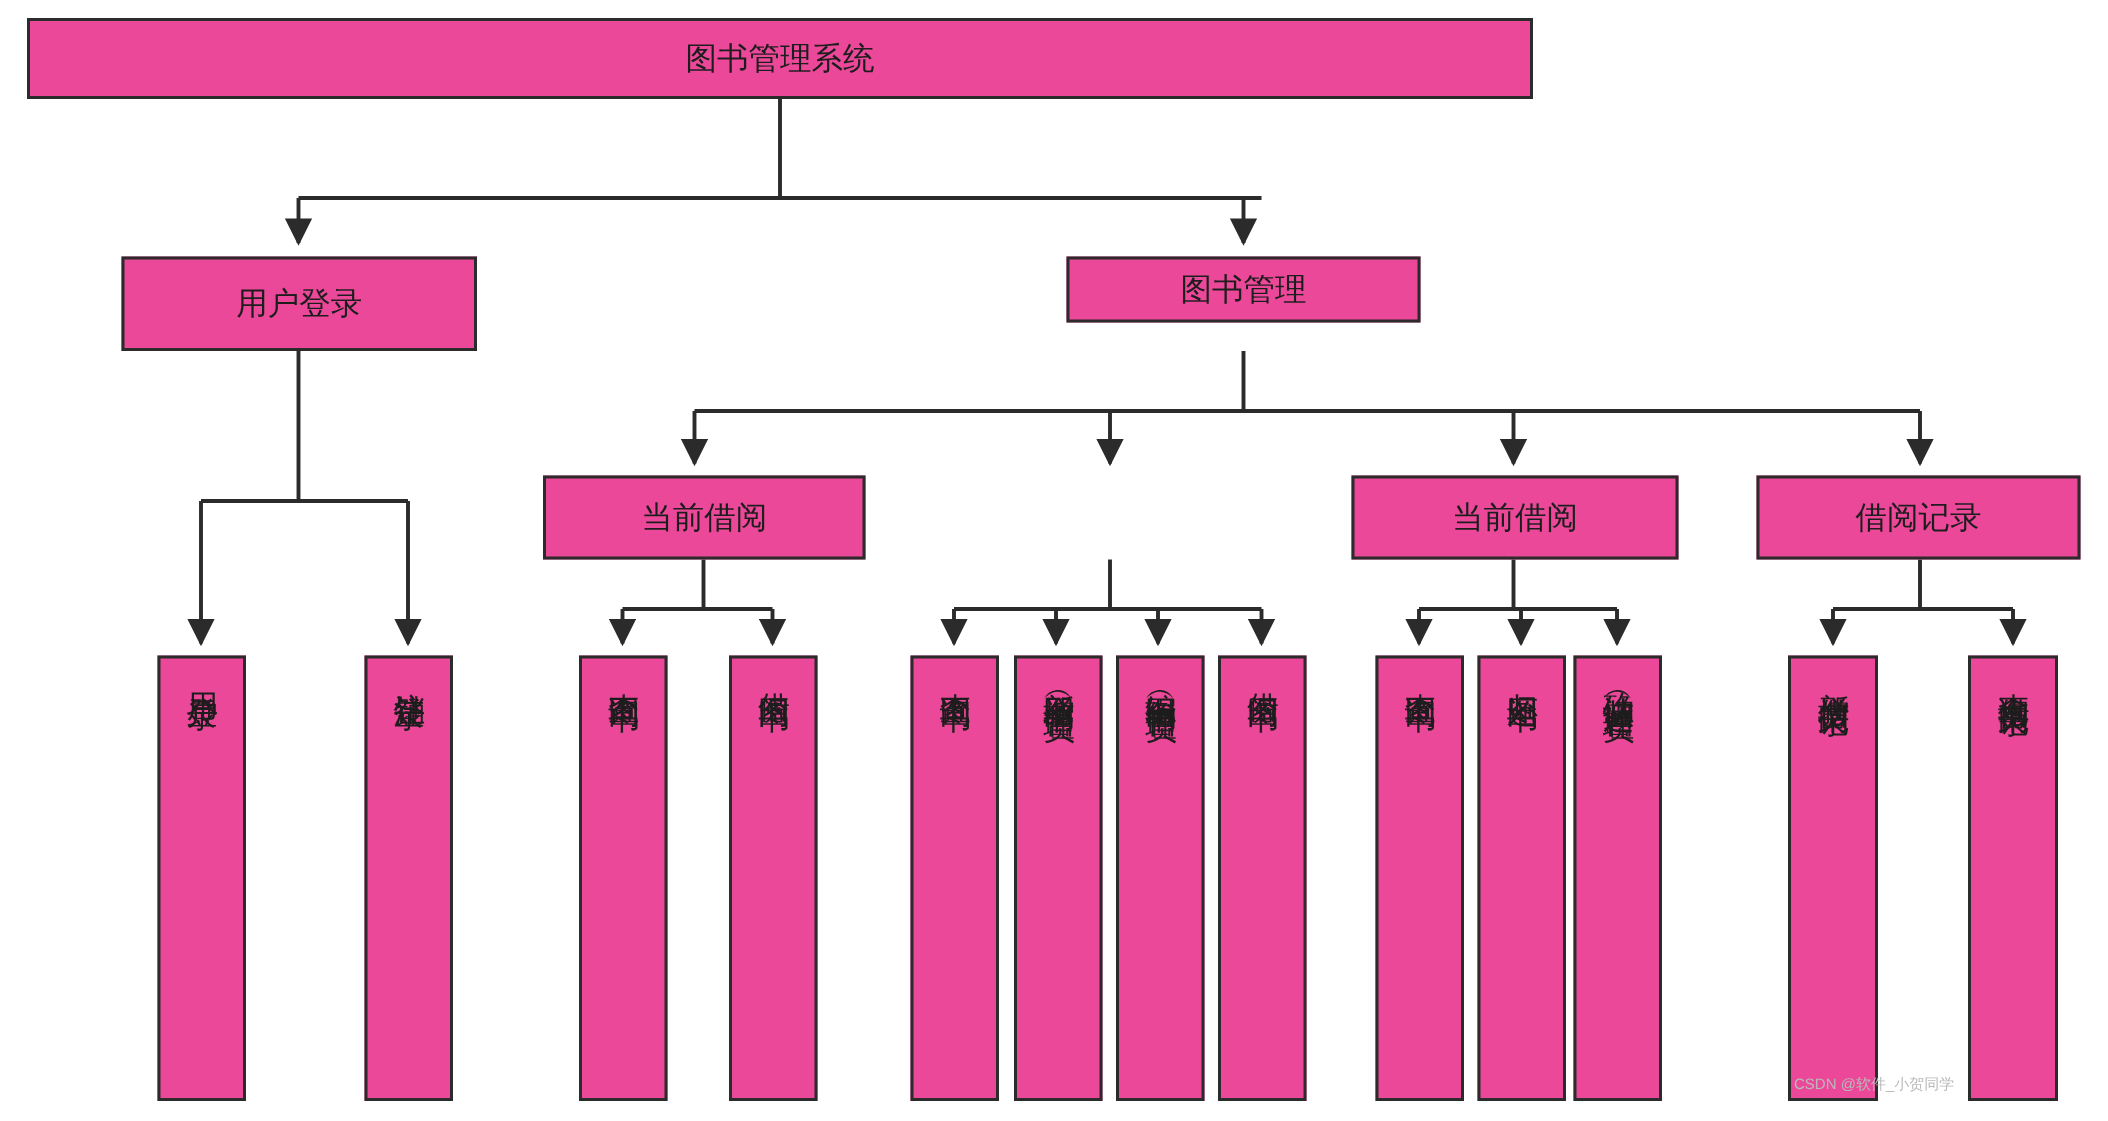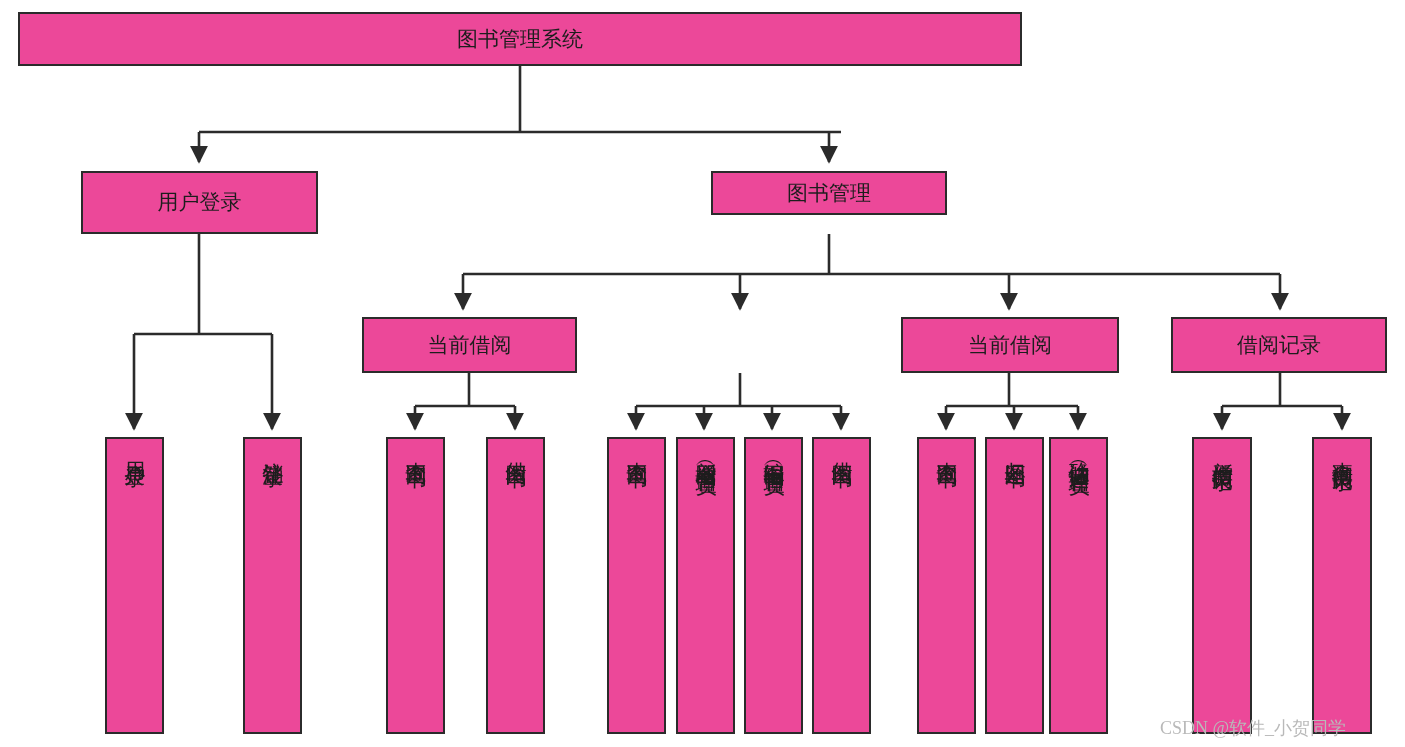--- a/index.html
+++ b/index.html
@@ -53,27 +53,27 @@
   }
   .node.vertical .node-label {
     writing-mode: vertical-rl;
     text-orientation: upright;
     font-size: 21px;
     letter-spacing: 2px;
     line-height: 1;
   }
   #watermark {
     position: absolute;
-    left: 1160px;
+    left: 1196px;
     top: 716px;
-    font-size: 18px;
+    font-size: 10px;
     color: #b9b9b9;
     white-space: nowrap;
     z-index: 5;
-    font-family: Liberation Serif, serif;
+    font-family: Liberation Sans, sans-serif;
   }
 </style>
 </head>
 <body>
 
 <div id="diagram-root">
 
   <svg id="edge-layer" viewBox="0 0 1405 747" xmlns="http://www.w3.org/2000/svg">
     <defs>
       <marker id="arrow" viewBox="0 0 10 10" refX="9" refY="5" markerWidth="7" markerHeight="7" orient="auto-start-reverse">

